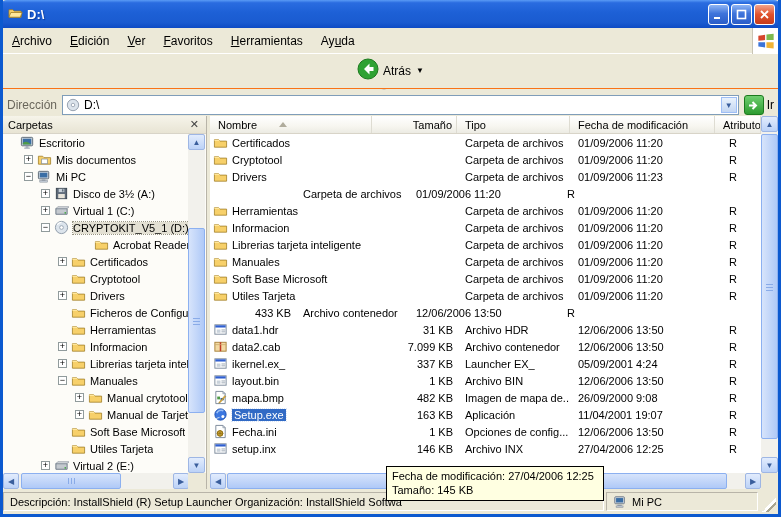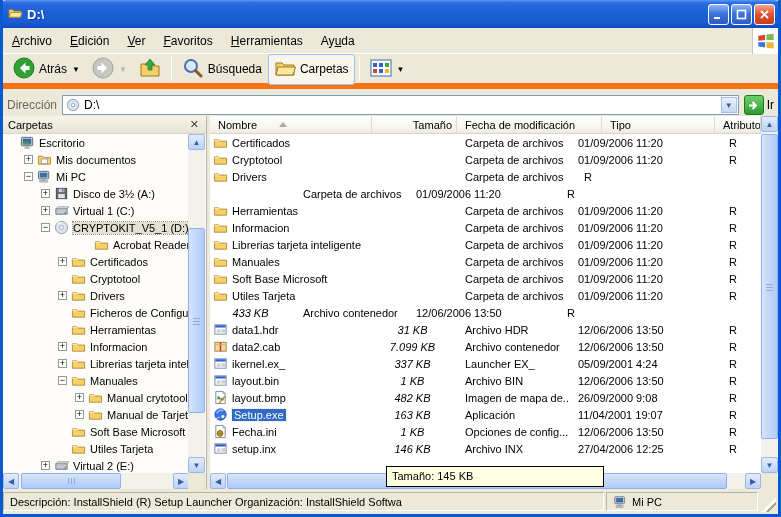--- a/index.html
+++ b/index.html
@@ -20,21 +20,21 @@
   
   .menubar{position:absolute;left:0;top:28px;width:775px;height:26px;background:#ECE9D8;
     border-bottom:1px solid #fff;display:flex;align-items:center;font-size:12px;}
   .menu-item{padding:4px 9px;color:#000;}
   .menu-item u{text-decoration:underline;}
   .menubar .logo-box{margin-left:auto;width:26px;height:26px;background:#fff;border-left:1px solid #C9C5B5;
     display:flex;align-items:center;justify-content:center;}
   .logo-box svg{width:18px;height:18px;}
   
   .toolbar{position:absolute;left:0;top:55px;width:775px;height:34px;background:#ECE9D8;
-    border-bottom:6px solid #f97316;display:flex;align-items:center;padding:0 4px;font-size:12px;}
+    border-bottom:1px solid #f97316;display:flex;align-items:center;padding:0 4px;font-size:12px;flex-direction:column;}
   .tb-btn{display:flex;align-items:center;gap:4px;padding:2px 5px;border:1px solid transparent;border-radius:3px;color:#000;}
   .tb-btn svg{width:22px;height:22px;}
   .tb-btn .dd{font-size:8px;color:#000;margin-left:1px;}
   .tb-btn.disabled{color:#9a968a;}
   .tb-btn.disabled .dd{color:#b6b2a4;}
   .tb-btn.pressed{background:#F7F5EC;border:1px solid #9EBEF5;border-radius:3px;}
   .tb-sep{width:1px;height:24px;background:#C9C5B5;border-right:1px solid #fff;margin:0 4px;}
   
   .addressbar{position:absolute;left:0;top:90px;width:775px;height:26px;background:#ECE9D8;
     border-bottom:1px solid #B8B4A8;display:flex;align-items:center;padding:15px 4px;font-size:12px;gap:5px;}
@@ -82,21 +82,21 @@
   .lh-cell{display:flex;align-items:center;border-right:1px solid #DEDCD2;padding:0 0 0 8px;overflow:hidden;white-space:nowrap;}
   .lh-cell.right{justify-content:flex-end;padding:0 4px 0 0;}
   .sort-arrow{width:0;height:0;border-left:4px solid transparent;border-right:4px solid transparent;
     border-bottom:5px solid #B0AC9C;margin-left:22px;}
   .list-rows{position:absolute;left:0;top:18px;width:551px;height:339px;overflow:hidden;}
   .list-row{height:17px;display:flex;align-items:center;font-size:11px;white-space:nowrap;}
   .lc{overflow:hidden;flex:0 0 auto;}
   .lc.name{display:flex;align-items:center;padding-left:3px;}
   .lc.name .f-icon{width:15px;height:15px;margin-right:4px;flex:0 0 15px;}
   .lc.name .f-icon svg{width:15px;height:15px;}
-  .lc.size{text-align:center;padding-right:4px;font-style:italic;}
+  .lc.size{text-align:right;padding-right:4px;}
   .lc.pad{padding-left:8px;}
   .lc.attr{padding-left:14px;}
   .rowsel{background:#316AC5;color:#fff;outline:1px dotted #dce6f5;padding:0 2px;}
   
   .statusbar{position:absolute;left:0;top:489px;width:775px;height:25px;background:#ECE9D8;
     display:flex;align-items:center;font-size:11px;padding:2px 2px 2px 0;gap:2px;}
   .sb-sec{height:19px;display:flex;align-items:center;padding:0 6px;border:1px solid;
     border-color:#B8B4A8 #FFFFFF #FFFFFF #B8B4A8;overflow:hidden;white-space:nowrap;}
   .sb-sec.left{flex:0 0 601px;}
   .sb-sec.right{flex:0 0 152px;gap:5px;}
@@ -432,26 +432,26 @@
 
     <div class="listpane">
       <div class="list-header" id="list-header">
           <span class="lh-cell" style="width: 162px; text-align: center;">
             <span>Nombre</span>
             <span class="sort-arrow"></span>
           </span>
           <span class="lh-cell right" style="width: 85px;">
             <span>Tamaño</span>
           </span>
+          <span class="lh-cell" style="width: 113px;">
+            <span>Tipo</span>
+          </span>
           <span class="lh-cell" style="width: 145px;">
             <span>Fecha de modificación</span>
           </span>
-          <span class="lh-cell" style="width: 113px;">
-            <span>Tipo</span>
-          </span>
           <span class="lh-cell" style="width: 46px;">
             <span>Atributos</span>
           </span>
         </div>
       <div class="list-rows" id="list-rows">
           <div class="list-row">
             <span class="lc name" style="width: 162px;">
               <span class="f-icon"><svg viewBox="0 0 16 16">
                   <path d="M1.5 5 L6 5 L7.5 6.5 L14.5 6.5 L14.5 13 L1.5 13 Z" fill="#F7D06A" stroke="#9C7A22" stroke-width=".8"></path>
                   <path d="M1.5 5 L6 5 L7.5 6.5 L1.5 6.5 Z" fill="#FFE79C"></path>
@@ -479,20 +479,21 @@
           <div class="list-row">
             <span class="lc name" style="width: 162px;">
               <span class="f-icon"><svg viewBox="0 0 16 16">
                   <path d="M1.5 5 L6 5 L7.5 6.5 L14.5 6.5 L14.5 13 L1.5 13 Z" fill="#F7D06A" stroke="#9C7A22" stroke-width=".8"></path>
                   <path d="M1.5 5 L6 5 L7.5 6.5 L1.5 6.5 Z" fill="#FFE79C"></path>
                 </svg></span>
               <span>Drivers</span>
             </span>
             <span class="lc size" style="width: 85px;"></span>
             <span class="lc pad" style="width: 113px;">Carpeta de archivos</span>
+            <span class="lc pad" style="width: 145px;">01/09/2006 11:23</span>
             <span class="lc attr" style="width: 46px;">R</span>
           </div>
           <div class="list-row">
             <span class="lc size" style="width: 85px;"></span>
             <span class="lc pad" style="width: 113px;">Carpeta de archivos</span>
             <span class="lc pad" style="width: 145px;">01/09/2006 11:20</span>
             <span class="lc attr" style="width: 46px;">R</span>
           </div>
           <div class="list-row">
             <span class="lc name" style="width: 162px;">
@@ -642,21 +643,21 @@
           </div>
           <div class="list-row">
             <span class="lc name" style="width: 162px;">
               <span class="f-icon"><svg viewBox="0 0 16 16">
                   <path d="M3 1.5 L10.5 1.5 L13 4 L13 14.5 L3 14.5 Z" fill="#fff" stroke="#7A8899"></path>
                   <path d="M10.5 1.5 L10.5 4 L13 4 Z" fill="#D8DEE5" stroke="#7A8899" stroke-width=".6"></path>
                   <rect x="4.5" y="7" width="3" height="3" fill="#4F9B48"></rect>
                   <rect x="8" y="8.5" width="3.5" height="2.5" fill="#3A6EA5"></rect>
                   <path d="M12.5 6 L7 12.5 L6 14 L7.8 13.3 L13.5 7 Z" fill="#F0B336" stroke="#8A6A10" stroke-width=".5"></path>
                 </svg></span>
-              <span>layout.bmp</span>
+              <span>mapa.bmp</span>
             </span>
             <span class="lc size" style="width: 85px;">482 KB</span>
             <span class="lc pad" style="width: 113px;">Imagen de mapa de...</span>
             <span class="lc pad" style="width: 145px;">26/09/2000 9:08</span>
             <span class="lc attr" style="width: 46px;">R</span>
           </div>
           <div class="list-row">
             <span class="lc name" style="width: 162px;">
               <span class="f-icon"><svg viewBox="0 0 16 16">
                   <circle cx="8" cy="8" r="6" fill="#3C77E0" stroke="#1C4FB0"></circle>
@@ -732,16 +733,17 @@
             <rect x="3.5" y="3.5" width="8" height="5" fill="#3A6EA5"></rect>
             <rect x="5" y="11" width="5" height="1.5" fill="#9AA5B2"></rect>
             <rect x="3.5" y="12.5" width="8" height="1.5" fill="#C9D2DB" stroke="#6B7684" stroke-width=".5"></rect>
           </svg></span>
       <span>Mi PC</span>
     </span>
     <span class="resize-grip"></span>
   </div>
 
   <div class="tooltip" id="tooltip">
+      <div>Fecha de modificación: 27/04/2006 12:25</div>
       <div>Tamaño: 145 KB</div>
     </div>
 
 </div>
 
 </body></html>

